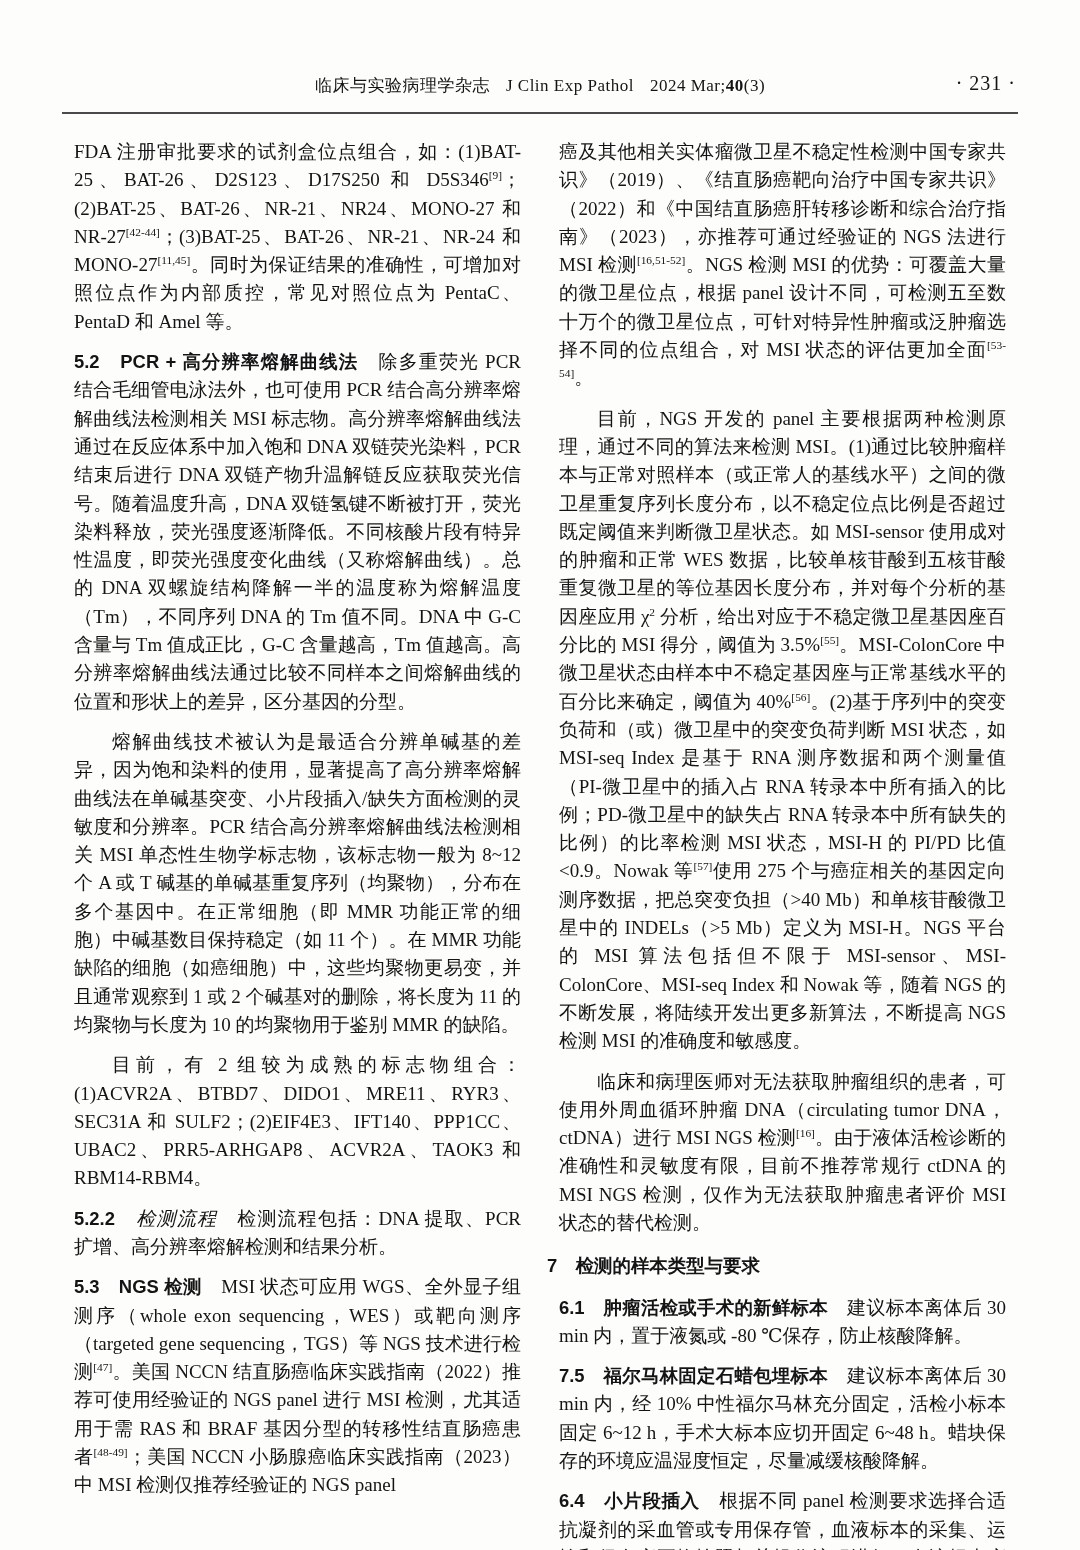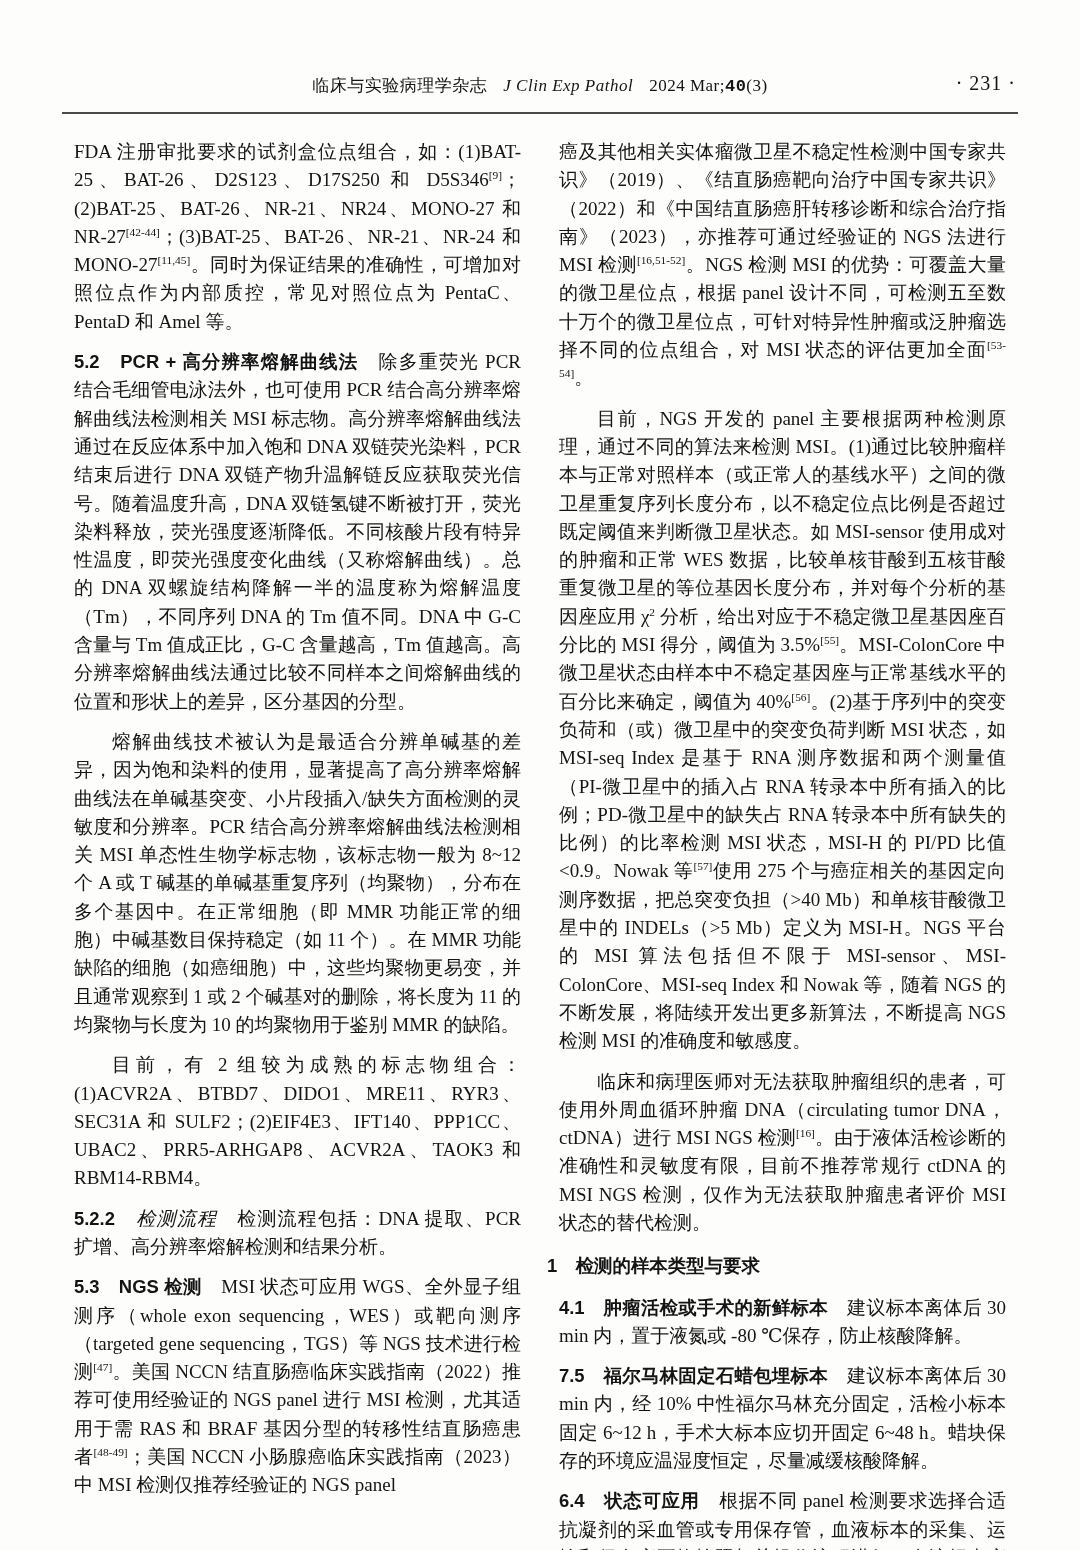--- a/index.html
+++ b/index.html
@@ -3,22 +3,22 @@
 <meta charset="utf-8">
 <style>
   html,body { margin:0; padding:0; background:#e8e8e8; }
   .page {
     position:relative; width:1080px; height:1550px; margin:0 auto;
     background:#fdfdfb; color:#141414; overflow:hidden;
     font-family:"Liberation Serif","DejaVu Serif",serif;
   }
   .header { position:absolute; top:74px; left:62px; right:62px; height:30px; font-size:17px; }
   .header-center { position:absolute; left:0; right:0; top:0; text-align:center; letter-spacing:0.5px; }
-  .jen { font-style:italic; margin:0 16px; }
-  .vol-bold { font-weight:bold;font-family:Liberation Mono, monospace; }
+  .jen { margin:0 16px; }
+  .vol-bold { font-weight:bold; }
   .page-num { position:absolute; right:2px; top:-2px; font-size:20px; letter-spacing:1px; }
   .rule { position:absolute; top:112px; left:62px; right:62px; border-top:2px solid #4a4a4a; }
   .body-cols {
     position:absolute; top:126px; left:62px; right:62px;
     display:flex; justify-content:space-between;
   }
   .col { width:471px; font-size:19px; line-height:28.3px; text-align:justify; }
   .para { margin:12px; }
   .indent { text-indent:2em; }
   .section { margin:15px 0 13px 0; }
@@ -43,19 +43,19 @@
         <p class="para"><span class="hei">5.2</span><span class="hei">　PCR + 高分辨率熔解曲线法</span><span>　除多重荧光 PCR 结合毛细管电泳法外，也可使用 PCR 结合高分辨率熔解曲线法检测相关 MSI 标志物。高分辨率熔解曲线法通过在反应体系中加入饱和 DNA 双链荧光染料，PCR 结束后进行 DNA 双链产物升温解链反应获取荧光信号。随着温度升高，DNA 双链氢键不断被打开，荧光染料释放，荧光强度逐渐降低。不同核酸片段有特异性温度，即荧光强度变化曲线（又称熔解曲线）。总的 DNA 双螺旋结构降解一半的温度称为熔解温度（Tm），不同序列 DNA 的 Tm 值不同。DNA 中 G-C 含量与 Tm 值成正比，G-C 含量越高，Tm 值越高。高分辨率熔解曲线法通过比较不同样本之间熔解曲线的位置和形状上的差异，区分基因的分型。</span></p>
         <p class="para indent"><span>熔解曲线技术被认为是最适合分辨单碱基的差异，因为饱和染料的使用，显著提高了高分辨率熔解曲线法在单碱基突变、小片段插入/缺失方面检测的灵敏度和分辨率。PCR 结合高分辨率熔解曲线法检测相关 MSI 单态性生物学标志物，该标志物一般为 8~12 个 A 或 T 碱基的单碱基重复序列（均聚物），分布在多个基因中。在正常细胞（即 MMR 功能正常的细胞）中碱基数目保持稳定（如 11 个）。在 MMR 功能缺陷的细胞（如癌细胞）中，这些均聚物更易变，并且通常观察到 1 或 2 个碱基对的删除，将长度为 11 的均聚物与长度为 10 的均聚物用于鉴别 MMR 的缺陷。</span></p>
         <p class="para indent"><span>目前，有 2 组较为成熟的标志物组合：(1)ACVR2A、BTBD7、DIDO1、MRE11、RYR3、SEC31A 和 SULF2；(2)EIF4E3、IFT140、PPP1CC、UBAC2、PRR5-ARHGAP8、ACVR2A、TAOK3 和 RBM14-RBM4。</span></p>
         <p class="para"><span class="hei">5.2.2</span><span class="kai">　检测流程</span><span>　检测流程包括：DNA 提取、PCR 扩增、高分辨率熔解检测和结果分析。</span></p>
         <p class="para"><span class="hei">5.3</span><span class="hei">　NGS 检测</span><span>　MSI 状态可应用 WGS、全外显子组测序（whole exon sequencing，WES）或靶向测序（targeted gene sequencing，TGS）等 NGS 技术进行检测</span><sup>[47]</sup><span>。美国 NCCN 结直肠癌临床实践指南（2022）推荐可使用经验证的 NGS panel 进行 MSI 检测，尤其适用于需 RAS 和 BRAF 基因分型的转移性结直肠癌患者</span><sup>[48-49]</sup><span>；美国 NCCN 小肠腺癌临床实践指南（2023）中 MSI 检测仅推荐经验证的 NGS panel</span></p>
       </div>
     <div class="col">
         <p class="para"><span>癌及其他相关实体瘤微卫星不稳定性检测中国专家共识》（2019）、《结直肠癌靶向治疗中国专家共识》（2022）和《中国结直肠癌肝转移诊断和综合治疗指南》（2023），亦推荐可通过经验证的 NGS 法进行 MSI 检测</span><sup>[16,51-52]</sup><span>。NGS 检测 MSI 的优势：可覆盖大量的微卫星位点，根据 panel 设计不同，可检测五至数十万个的微卫星位点，可针对特异性肿瘤或泛肿瘤选择不同的位点组合，对 MSI 状态的评估更加全面</span><sup>[53-54]</sup><span>。</span></p>
         <p class="para indent"><span>目前，NGS 开发的 panel 主要根据两种检测原理，通过不同的算法来检测 MSI。(1)通过比较肿瘤样本与正常对照样本（或正常人的基线水平）之间的微卫星重复序列长度分布，以不稳定位点比例是否超过既定阈值来判断微卫星状态。如 MSI-sensor 使用成对的肿瘤和正常 WES 数据，比较单核苷酸到五核苷酸重复微卫星的等位基因长度分布，并对每个分析的基因座应用 χ</span><sup>2</sup><span> 分析，给出对应于不稳定微卫星基因座百分比的 MSI 得分，阈值为 3.5%</span><sup>[55]</sup><span>。MSI-ColonCore 中微卫星状态由样本中不稳定基因座与正常基线水平的百分比来确定，阈值为 40%</span><sup>[56]</sup><span>。(2)基于序列中的突变负荷和（或）微卫星中的突变负荷判断 MSI 状态，如 MSI-seq Index 是基于 RNA 测序数据和两个测量值（PI-微卫星中的插入占 RNA 转录本中所有插入的比例；PD-微卫星中的缺失占 RNA 转录本中所有缺失的比例）的比率检测 MSI 状态，MSI-H 的 PI/PD 比值 &lt;0.9。Nowak 等</span><sup>[57]</sup><span>使用 275 个与癌症相关的基因定向测序数据，把总突变负担（&gt;40 Mb）和单核苷酸微卫星中的 INDELs（&gt;5 Mb）定义为 MSI-H。NGS 平台的 MSI 算法包括但不限于 MSI-sensor、MSI-ColonCore、MSI-seq Index 和 Nowak 等，随着 NGS 的不断发展，将陆续开发出更多新算法，不断提高 NGS 检测 MSI 的准确度和敏感度。</span></p>
         <p class="para indent"><span>临床和病理医师对无法获取肿瘤组织的患者，可使用外周血循环肿瘤 DNA（circulating tumor DNA，ctDNA）进行 MSI NGS 检测</span><sup>[16]</sup><span>。由于液体活检诊断的准确性和灵敏度有限，目前不推荐常规行 ctDNA 的 MSI NGS 检测，仅作为无法获取肿瘤患者评价 MSI 状态的替代检测。</span></p>
-        <p class="para section"><span class="hei">1　检测的样本类型与要求</span></p>
-        <p class="para"><span class="hei">4.1</span><span class="hei">　肿瘤活检或手术的新鲜标本</span><span>　建议标本离体后 30 min 内，置于液氮或 -80 ℃保存，防止核酸降解。</span></p>
+        <p class="para section"><span class="hei">7　检测的样本类型与要求</span></p>
+        <p class="para"><span class="hei">6.1</span><span class="hei">　肿瘤活检或手术的新鲜标本</span><span>　建议标本离体后 30 min 内，置于液氮或 -80 ℃保存，防止核酸降解。</span></p>
         <p class="para"><span class="hei">7.5</span><span class="hei">　福尔马林固定石蜡包埋标本</span><span>　建议标本离体后 30 min 内，经 10% 中性福尔马林充分固定，活检小标本固定 6~12 h，手术大标本应切开固定 6~48 h。蜡块保存的环境应温湿度恒定，尽量减缓核酸降解。</span></p>
-        <p class="para"><span class="hei">6.4</span><span class="hei">　状态可应用</span><span>　根据不同 panel 检测要求选择合适抗凝剂的采血管或专用保存管，血液标本的采集、运输和保存应严格按照相关操作流程进行，血液标本应在采集 2 h 内完成处</span></p>
+        <p class="para"><span class="hei">6.4</span><span class="hei">　小片段插入</span><span>　根据不同 panel 检测要求选择合适抗凝剂的采血管或专用保存管，血液标本的采集、运输和保存应严格按照相关操作流程进行，血液标本应在采集 2 h 内完成处</span></p>
       </div>
   </div>
 </div>
 
 </body></html>

